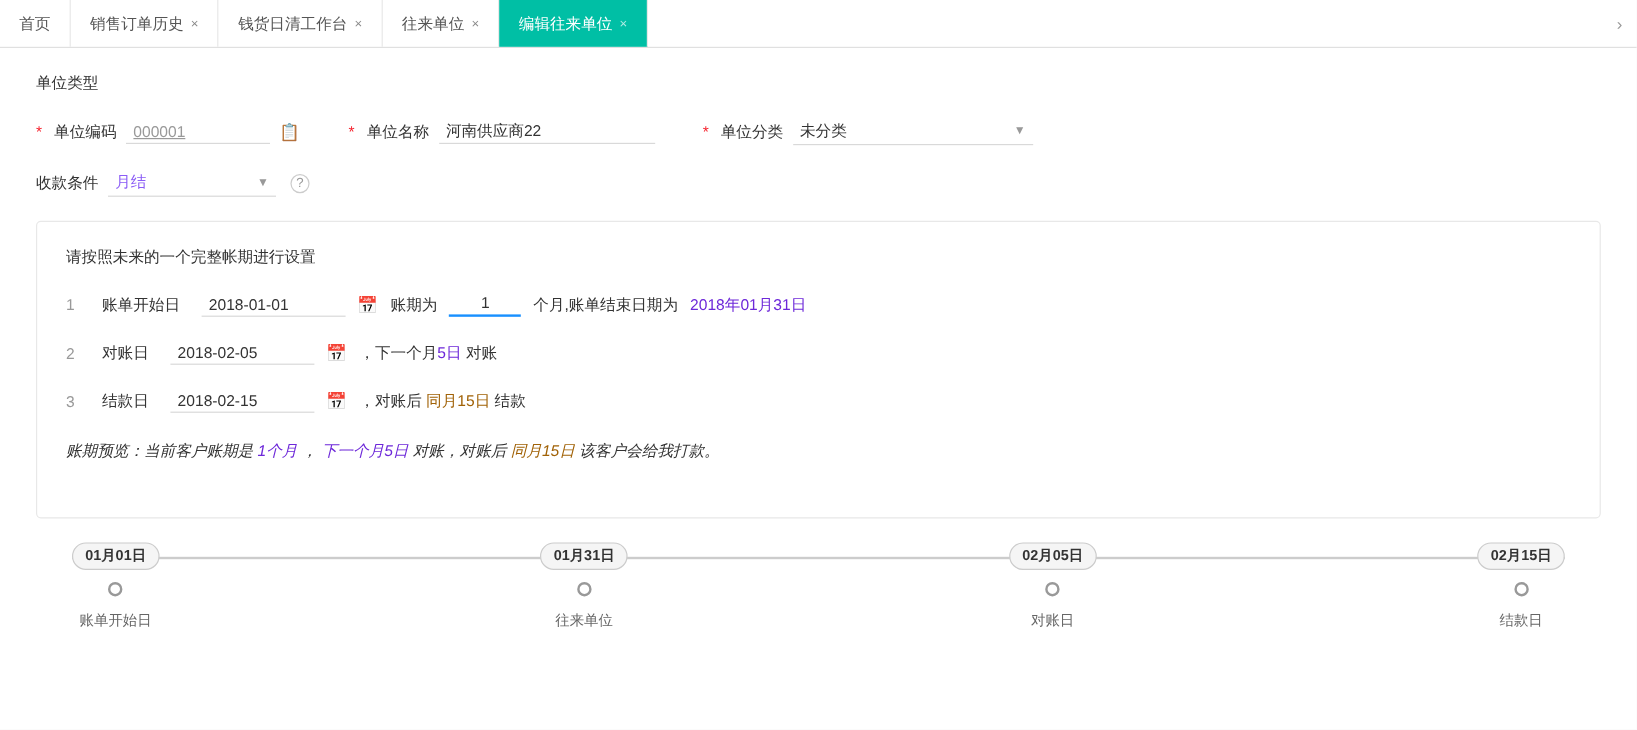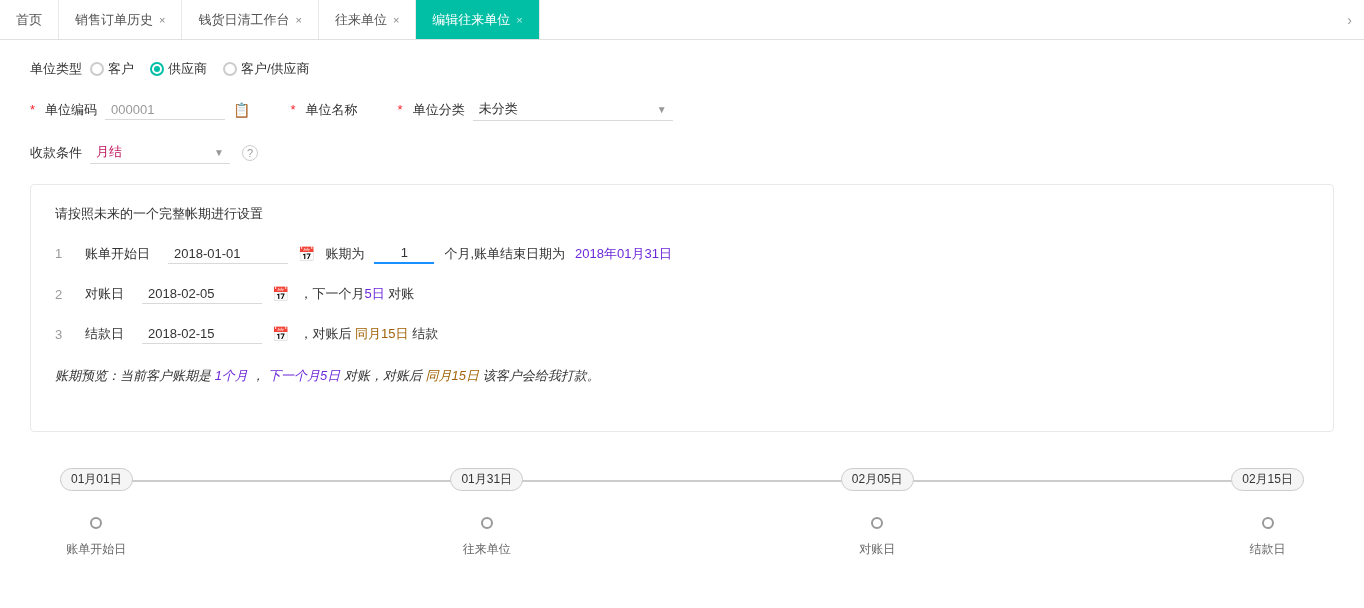--- a/index.html
+++ b/index.html
@@ -123,21 +123,21 @@
       align-items: center;
       border-bottom: 1px solid #d9d9d9;
       padding: 2px 6px;
       min-width: 160px;
       cursor: pointer;
       position: relative;
     }
     .select-value {
       flex: 1;
       font-size: 13px;
-      color: #be185d;
+      color: #8b5cf6;
     }
     .select-arrow {
       color: #999;
       font-size: 10px;
       margin-left: 6px;
     }
     .help-icon {
       width: 16px;
       height: 16px;
       border-radius: 50%;
@@ -156,21 +156,20 @@
       color: #00bfa5;
       cursor: pointer;
       font-size: 14px;
     }
 
     
     .settings-box {
       border: 1px solid #e8e8e8;
       border-radius: 4px;
       padding: 20px 24px;
-      margin-bottom: 16px;
     }
     .settings-title {
       font-size: 13px;
       color: #333;
       margin-bottom: 20px;
     }
     .settings-row {
       display: flex;
       align-items: center;
       margin-bottom: 20px;
@@ -259,32 +258,34 @@
       margin-top: 0;
     }
     .node-label-top {
       font-size: 12px;
       color: #333;
       background: #f5f5f5;
       border: 1px solid #ccc;
       border-radius: 12px;
       padding: 2px 10px;
       white-space: nowrap;
-      margin-bottom: 20px;
+      margin-bottom: 4px;
+      font-weight: bold;
     }
     .node-label-bottom {
       font-size: 12px;
       color: #666;
       white-space: nowrap;
       margin-top: 6px;
     }
 
     .unit-code-input {
       width: 100px;
       color: #999;
+      text-decoration: underline;
     }
     .unit-name-input {
       width: 180px;
     }
   </style>
 </head>
 <body>
 
 <div class="tabs-bar">
   <div class="tab-item">
@@ -307,47 +308,34 @@
     <span class="tab-close">×</span>
   </div>
   <div class="tabs-right-arrow">›</div>
 </div>
 
 <div class="main-content">
 
   <div class="form-row">
     <div class="form-field">
       <span class="form-label">单位类型</span>
-      <div class="radio-group">
-        <label class="radio-item">
-          <div class="radio-circle"></div>
-          <span>客户</span>
-        </label>
-        <label class="radio-item">
-          <div class="radio-circle checked"></div>
-          <span>供应商</span>
-        </label>
-        <label class="radio-item">
-          <div class="radio-circle"></div>
-          <span>客户/供应商</span>
-        </label>
-      </div>
     </div>
   </div>
 
   <div class="form-row" style="gap:40px;">
     <div class="form-field">
       <span class="required-star">*</span>
       <span class="form-label">单位编码</span>
       <input class="form-input unit-code-input" type="text" value="000001" style="">
       <span class="cal-icon">📋</span>
     </div>
     <div class="form-field">
       <span class="required-star">*</span>
       <span class="form-label">单位名称</span>
+      <input class="form-input unit-name-input" type="text" value="河南供应商22" style="">
     </div>
     <div class="form-field">
       <span class="required-star">*</span>
       <span class="form-label">单位分类</span>
       <div class="select-field" style="min-width:200px;">
         <span class="select-value" style="color:#333;">未分类</span>
         <span class="select-arrow">▼</span>
       </div>
     </div>
   </div>

